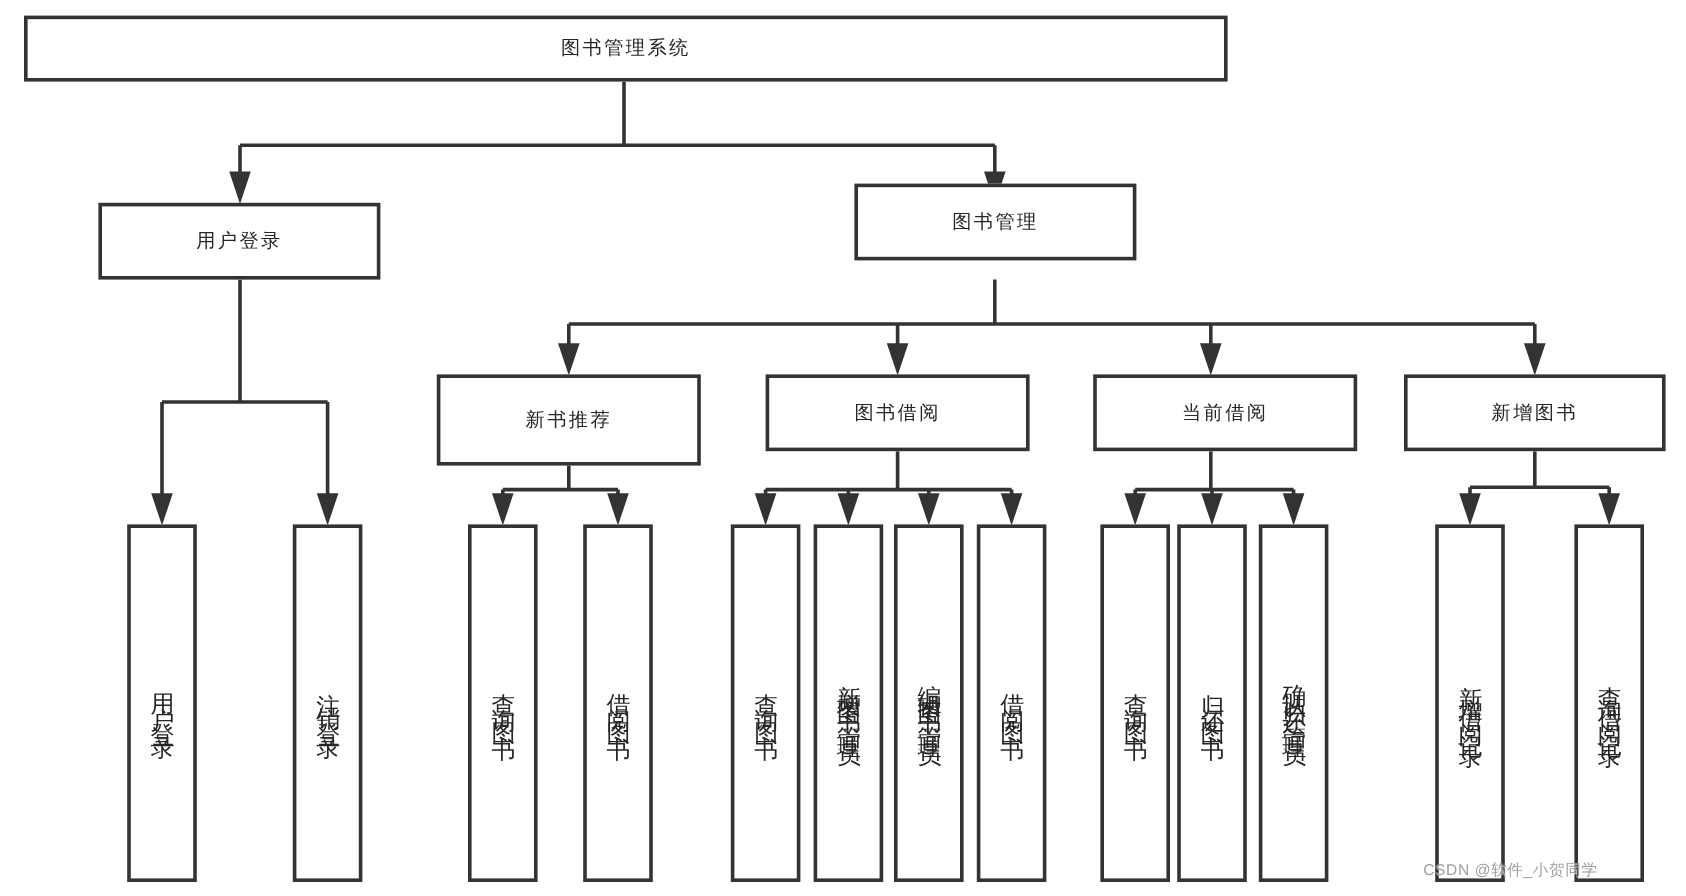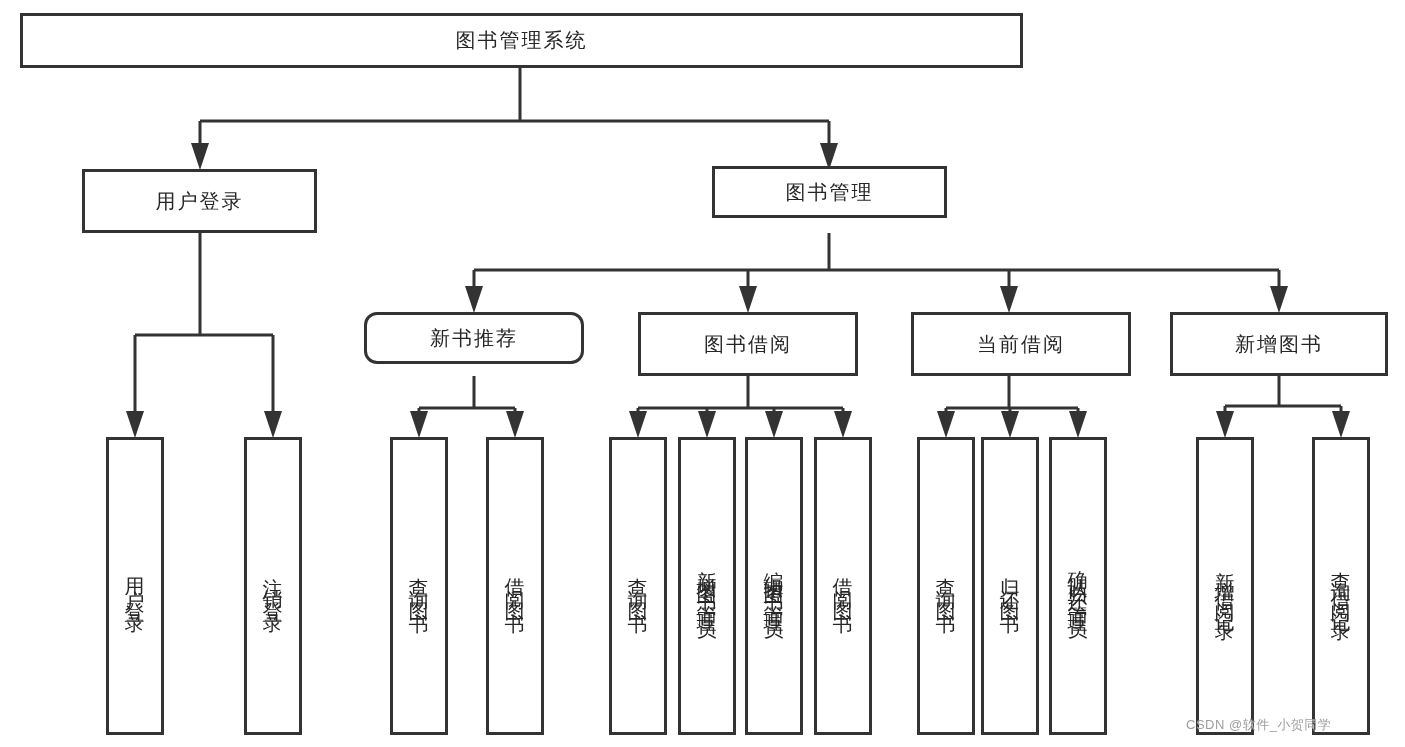--- a/index.html
+++ b/index.html
@@ -30,37 +30,37 @@
   .box {
     position: absolute;
     box-sizing: border-box;
     border: 3px solid var(--line, #333333);
     background: var(--box_bg, #ffffff);
     color: var(--text, #262626);
     display: flex;
     align-items: center;
     justify-content: center;
   }
-  .h { font-size: 20px; letter-spacing: 2px; }
+  .h { font-size: 16px; letter-spacing: 2px; }
   .v { width: 58px; height: 298px; top: 437px; }
   .v > span {
     writing-mode: vertical-rl;
     text-orientation: mixed;
     font-size: 20px;
     line-height: 1;
   }
   .ls4 > span { letter-spacing: 12px; }
   .ls6 > span { letter-spacing: 10px; }
   .ls9 > span { letter-spacing: 7px; }
 
   
   .n-root        { left: 20px;   top: 13px;  width: 1003px; height: 55px; }
   .n-user-login  { left: 82px;   top: 169px; width: 235px;  height: 64px; }
-  .n-book-mgmt   { left: 712px;  top: 166px; width: 235px;  height: 52px; font-family: Liberation Mono, monospace; }
-  .n-new-rec     { left: 364px;  top: 312px; width: 220px;  height: 52px; border-radius: 13px; }
+  .n-book-mgmt   { left: 712px;  top: 153px; width: 235px;  height: 64px; font-family: Liberation Mono, monospace; }
+  .n-new-rec     { left: 364px;  top: 312px; width: 220px;  height: 76px; }
   .n-book-borrow { left: 638px;  top: 312px; width: 220px;  height: 64px; }
   .n-cur-borrow  { left: 899px;  top: 312px; width: 220px;  height: 64px; margin-left: 12px; }
   .n-rec         { left: 1170px; top: 312px; width: 218px;  height: 64px; }
 
   
   .p1a { left: 106px; }  .p1b { left: 244px; }
   .p2a { left: 390px; }  .p2b { left: 486px; }
   .p3a { left: 609px; }  .p3b { left: 678px; }  .p3c { left: 745px; }  .p3d { left: 814px; }
   .p4a { left: 917px; }  .p4b { left: 981px; }  .p4c { left: 1049px; }
   .p5a { left: 1196px; } .p5b { left: 1312px; }

